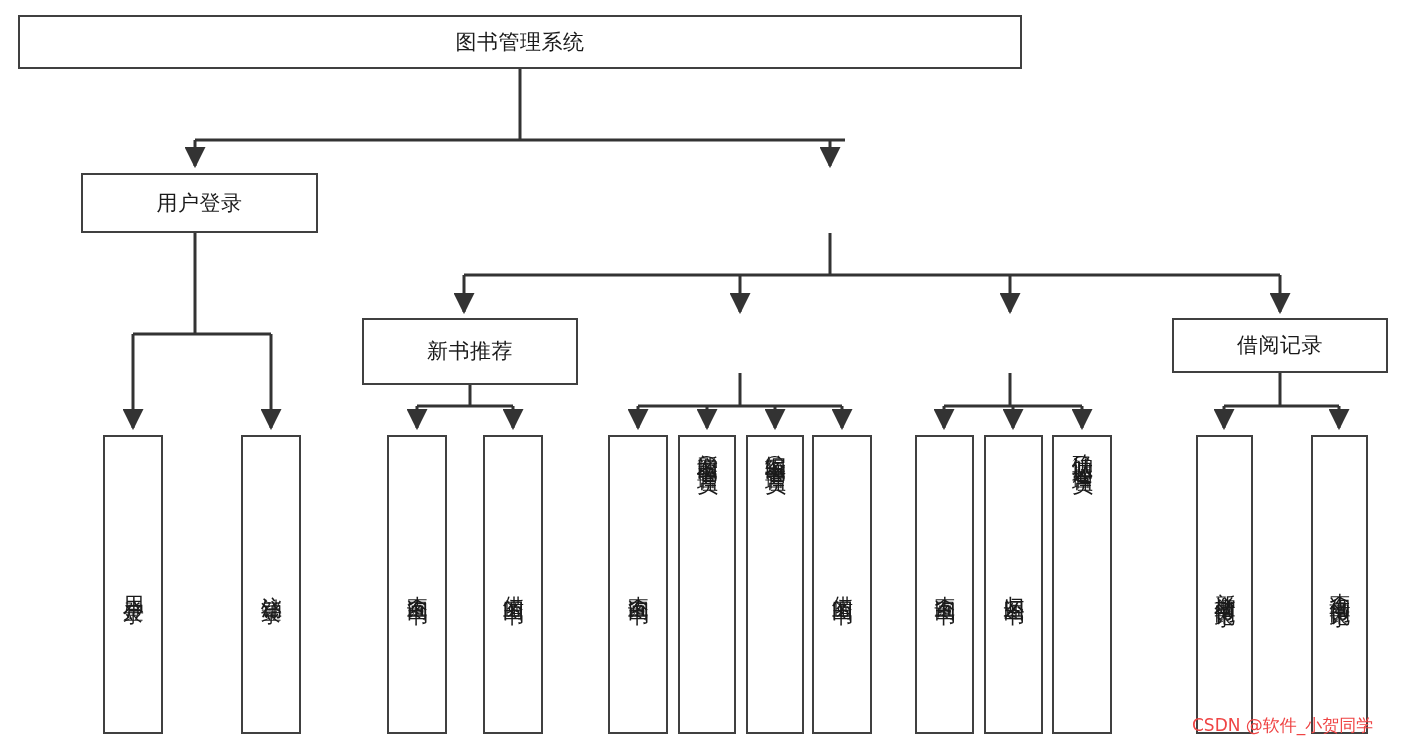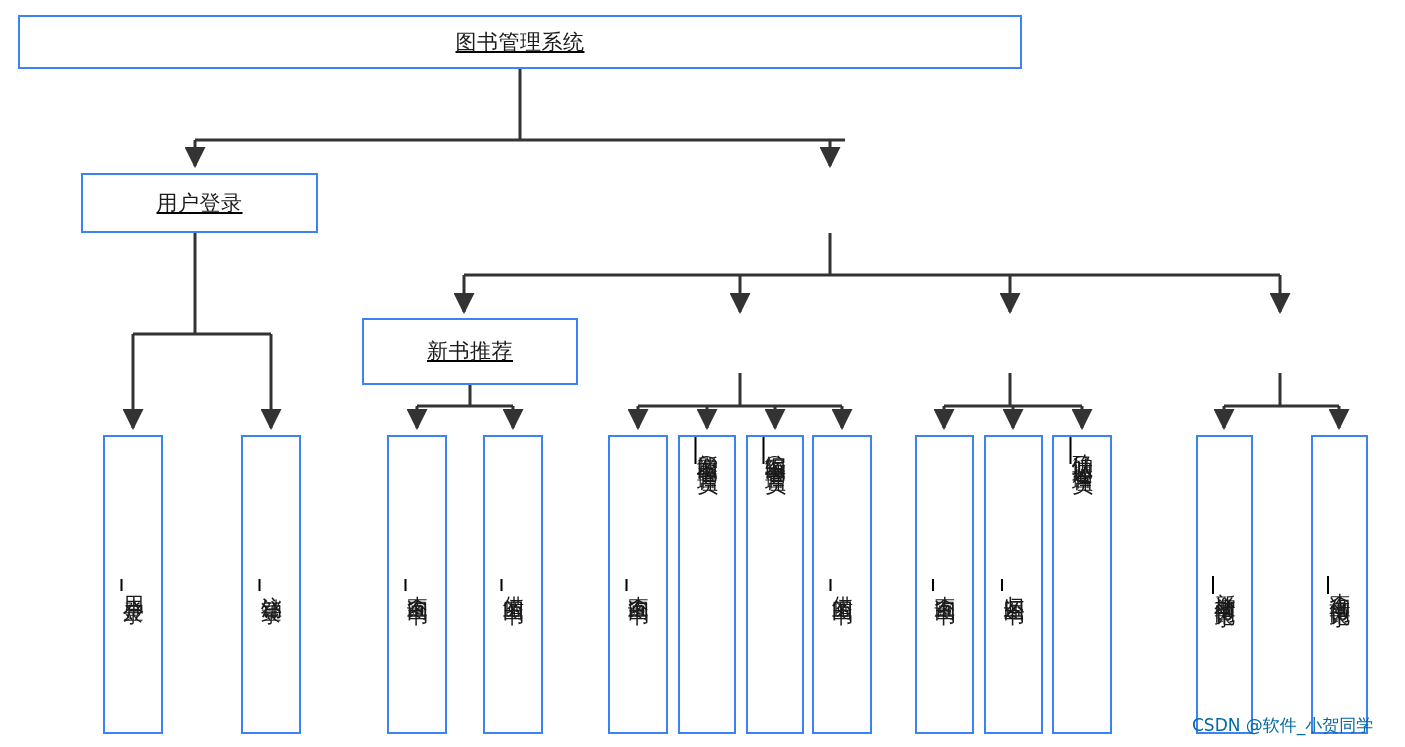--- a/index.html
+++ b/index.html
@@ -22,27 +22,26 @@
     position: absolute;
     left: 0;
     top: 0;
     width: 1405px;
     height: 747px;
     display: block;
   }
   .node-box {
     position: absolute;
     box-sizing: border-box;
-    border: 2px solid #3b82f6;
+    border: 2px solid #404040;
     background: #ffffff;
     display: flex;
     align-items: center;
     justify-content: center;
     overflow: hidden;
-    text-decoration: underline;
   }
   .node-label {
     color: #1a1a1a;
     font-family: "DejaVu Sans", "Liberation Sans", sans-serif;
     text-align: center;
     line-height: 1.08;
     white-space: nowrap;
   }
   .horiz .node-label {
     font-size: 21px;
@@ -59,21 +58,21 @@
     font-size: 21px;
     letter-spacing: 3px;
     line-height: 1;
     display: block;
   }
   .vert.center-v {
     align-items: center;
   }
   .watermark {
     position: absolute;
-    color: #0369a1;
+    color: #ef4444;
     font-size: 17px;
     font-family: "DejaVu Sans", "Liberation Sans", sans-serif;
     white-space: nowrap;
     user-select: none;
     pointer-events: none;
   }
 </style>
 </head>
 <body>
 
@@ -150,20 +149,23 @@
     <span class="node-label">用户登录</span>
   </div>
 
 
   <div class="node-box horiz" style="left:362px; top:318px; width:216px; height:67px;">
     <span class="node-label">新书推荐</span>
   </div>
 
 
 
+  <div class="node-box horiz" style="left:1172px; top:318px; width:216px; height:55px;">
+    <span class="node-label">借阅记录</span>
+  </div>
 
   <div class="node-box vert center-v" style="left:103px; top:435px; width:60px; height:299px;">
     <span class="node-label">用户登录</span>
   </div>
 
   <div class="node-box vert center-v" style="left:241px; top:435px; width:60px; height:299px;">
     <span class="node-label">注销登录</span>
   </div>
 
   <div class="node-box vert center-v" style="left:387px; top:435px; width:60px; height:299px;">

